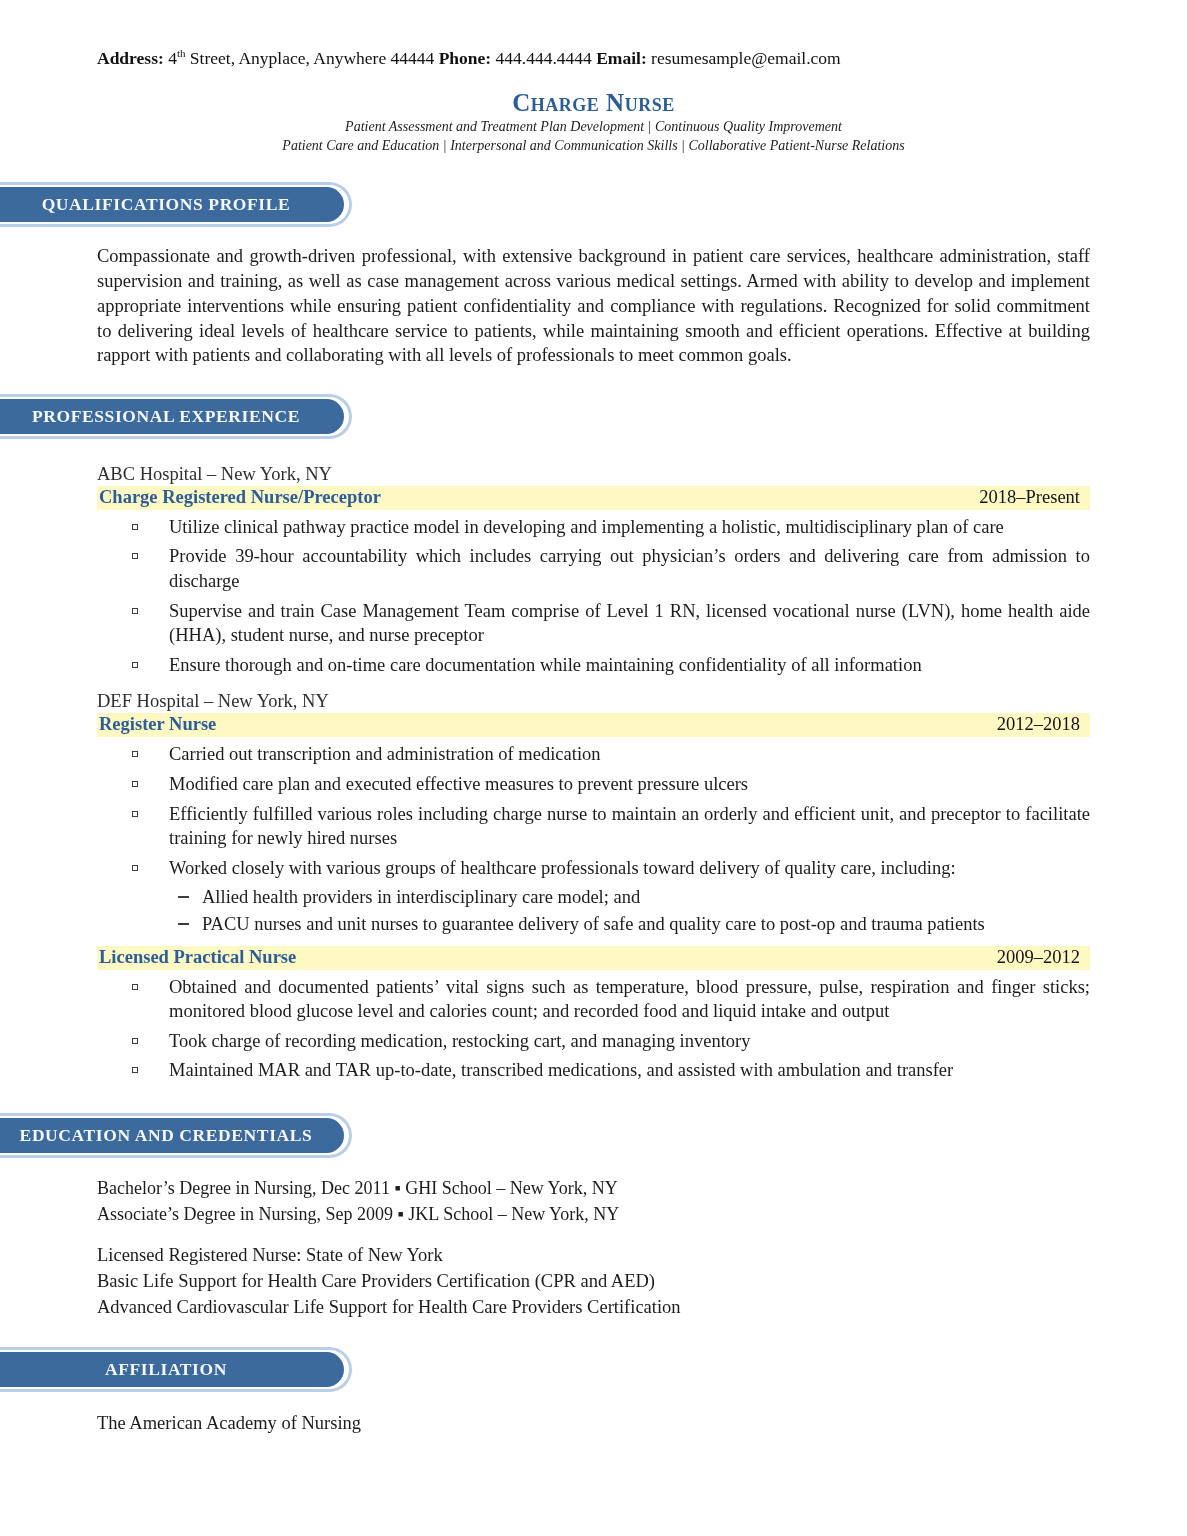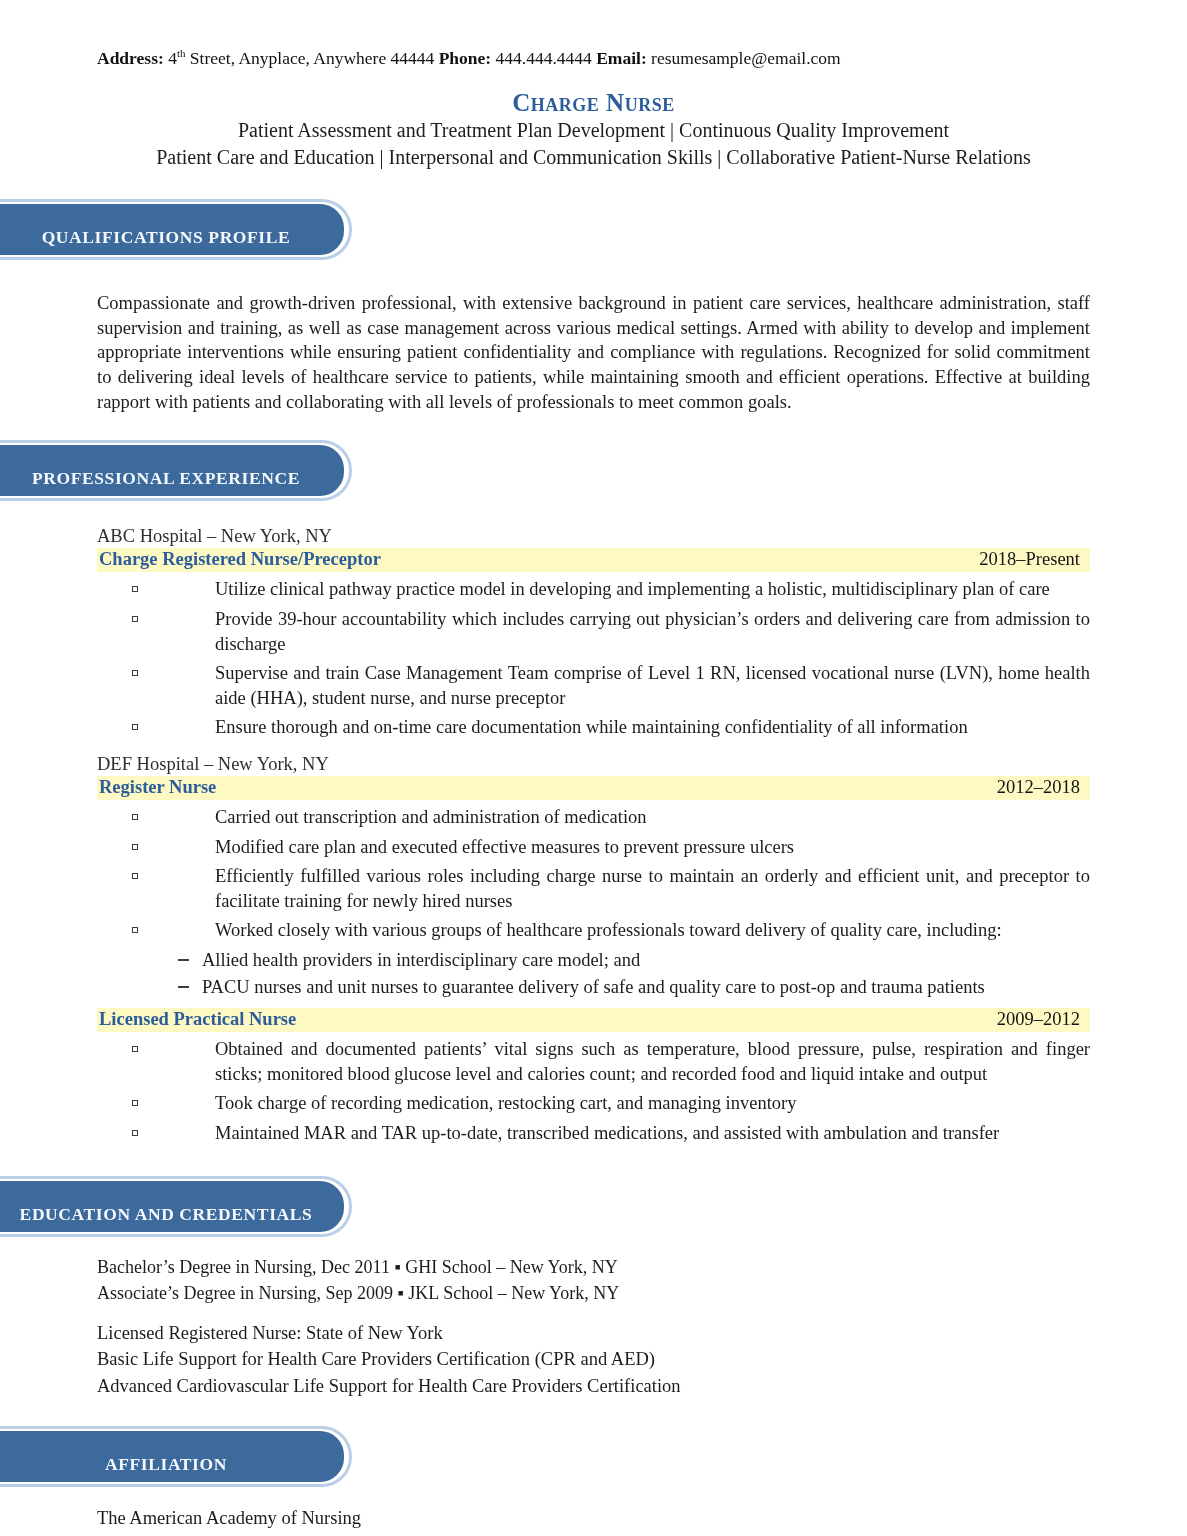--- a/index.html
+++ b/index.html
@@ -36,69 +36,69 @@
   .contact-line sup { font-size: 11px; }
 
   
   .title-block { text-align: center; margin-top: 20px; }
   .name-title {
     color: #2c5d9b; font-weight: bold;
     font-variant: small-caps;
     font-size: 25px; letter-spacing: 0.5px;
   }
   .tagline {
-    font-size: 20px; line-height: 1.38; color: #1d1d1d;
+    font-style: italic; font-size: 14px; line-height: 1.38; color: #1d1d1d;
   }
 
   
   .banner-outer {
     width: 352px;
     border: 3px solid #b9cfe8;
     border-left: none;
     border-radius: 0 30px 30px 0;
     padding: 2px 5px 2px 0;
     background: #ffffff;
   }
   .banner-inner {
     background: #3c6a9c;
     border-radius: 0 24px 24px 0;
     color: #f5f8fc;
     font-weight: bold;
     font-size: 17.5px;
     letter-spacing: 0.6px;
     text-align: center;
-    padding: 23px 18px 7px 6px;
+    padding: 7px 18px 7px 6px;
   }
   .banner-qual { margin-top: 27px; }
   .banner-exp  { margin-top: 26px; }
   .banner-edu  { margin-top: 30px; }
   .banner-aff  { margin-top: 27px; }
 
   
   .summary {
-    margin-top: 31px;
+    margin-top: 17px;
     font-size: 18.5px;
     line-height: 1.335;
     text-align: justify;
   }
 
   
   .company-name { font-size: 18.5px; color: #2e2e2e; margin-top: 14px; }
   .company-first { margin-top: 25px; }
   .role-bar {
     display: flex; justify-content: space-between; align-items: baseline;
     background: #fef9c3;
     margin-top: 1px;
     padding: 1px 10px 2px 2px;
     font-family: Liberation Serif, serif;
   }
   .role-title { color: #2c5d9b; font-weight: bold; font-size: 18.5px; }
   .role-dates { color: #141414; font-size: 18.5px; }
   .bullets { margin-top: 5px; }
-  .bullet { display: flex; margin-bottom: 5px; gap: 46px; }
+  .bullet { display: flex; margin-bottom: 5px; }
   .bullet-marker {
     flex: 0 0 auto;
     width: 6px; height: 6px;
     border: 1.4px solid #3d3d3d;
     margin: 9px 31px 0 35px;
   }
   .bullet-text { flex: 1; font-size: 18.5px; line-height: 1.33; text-align: justify; }
   .sub-bullet { display: flex; margin-top: 2px; }
   .dash-marker {
     flex: 0 0 auto;

